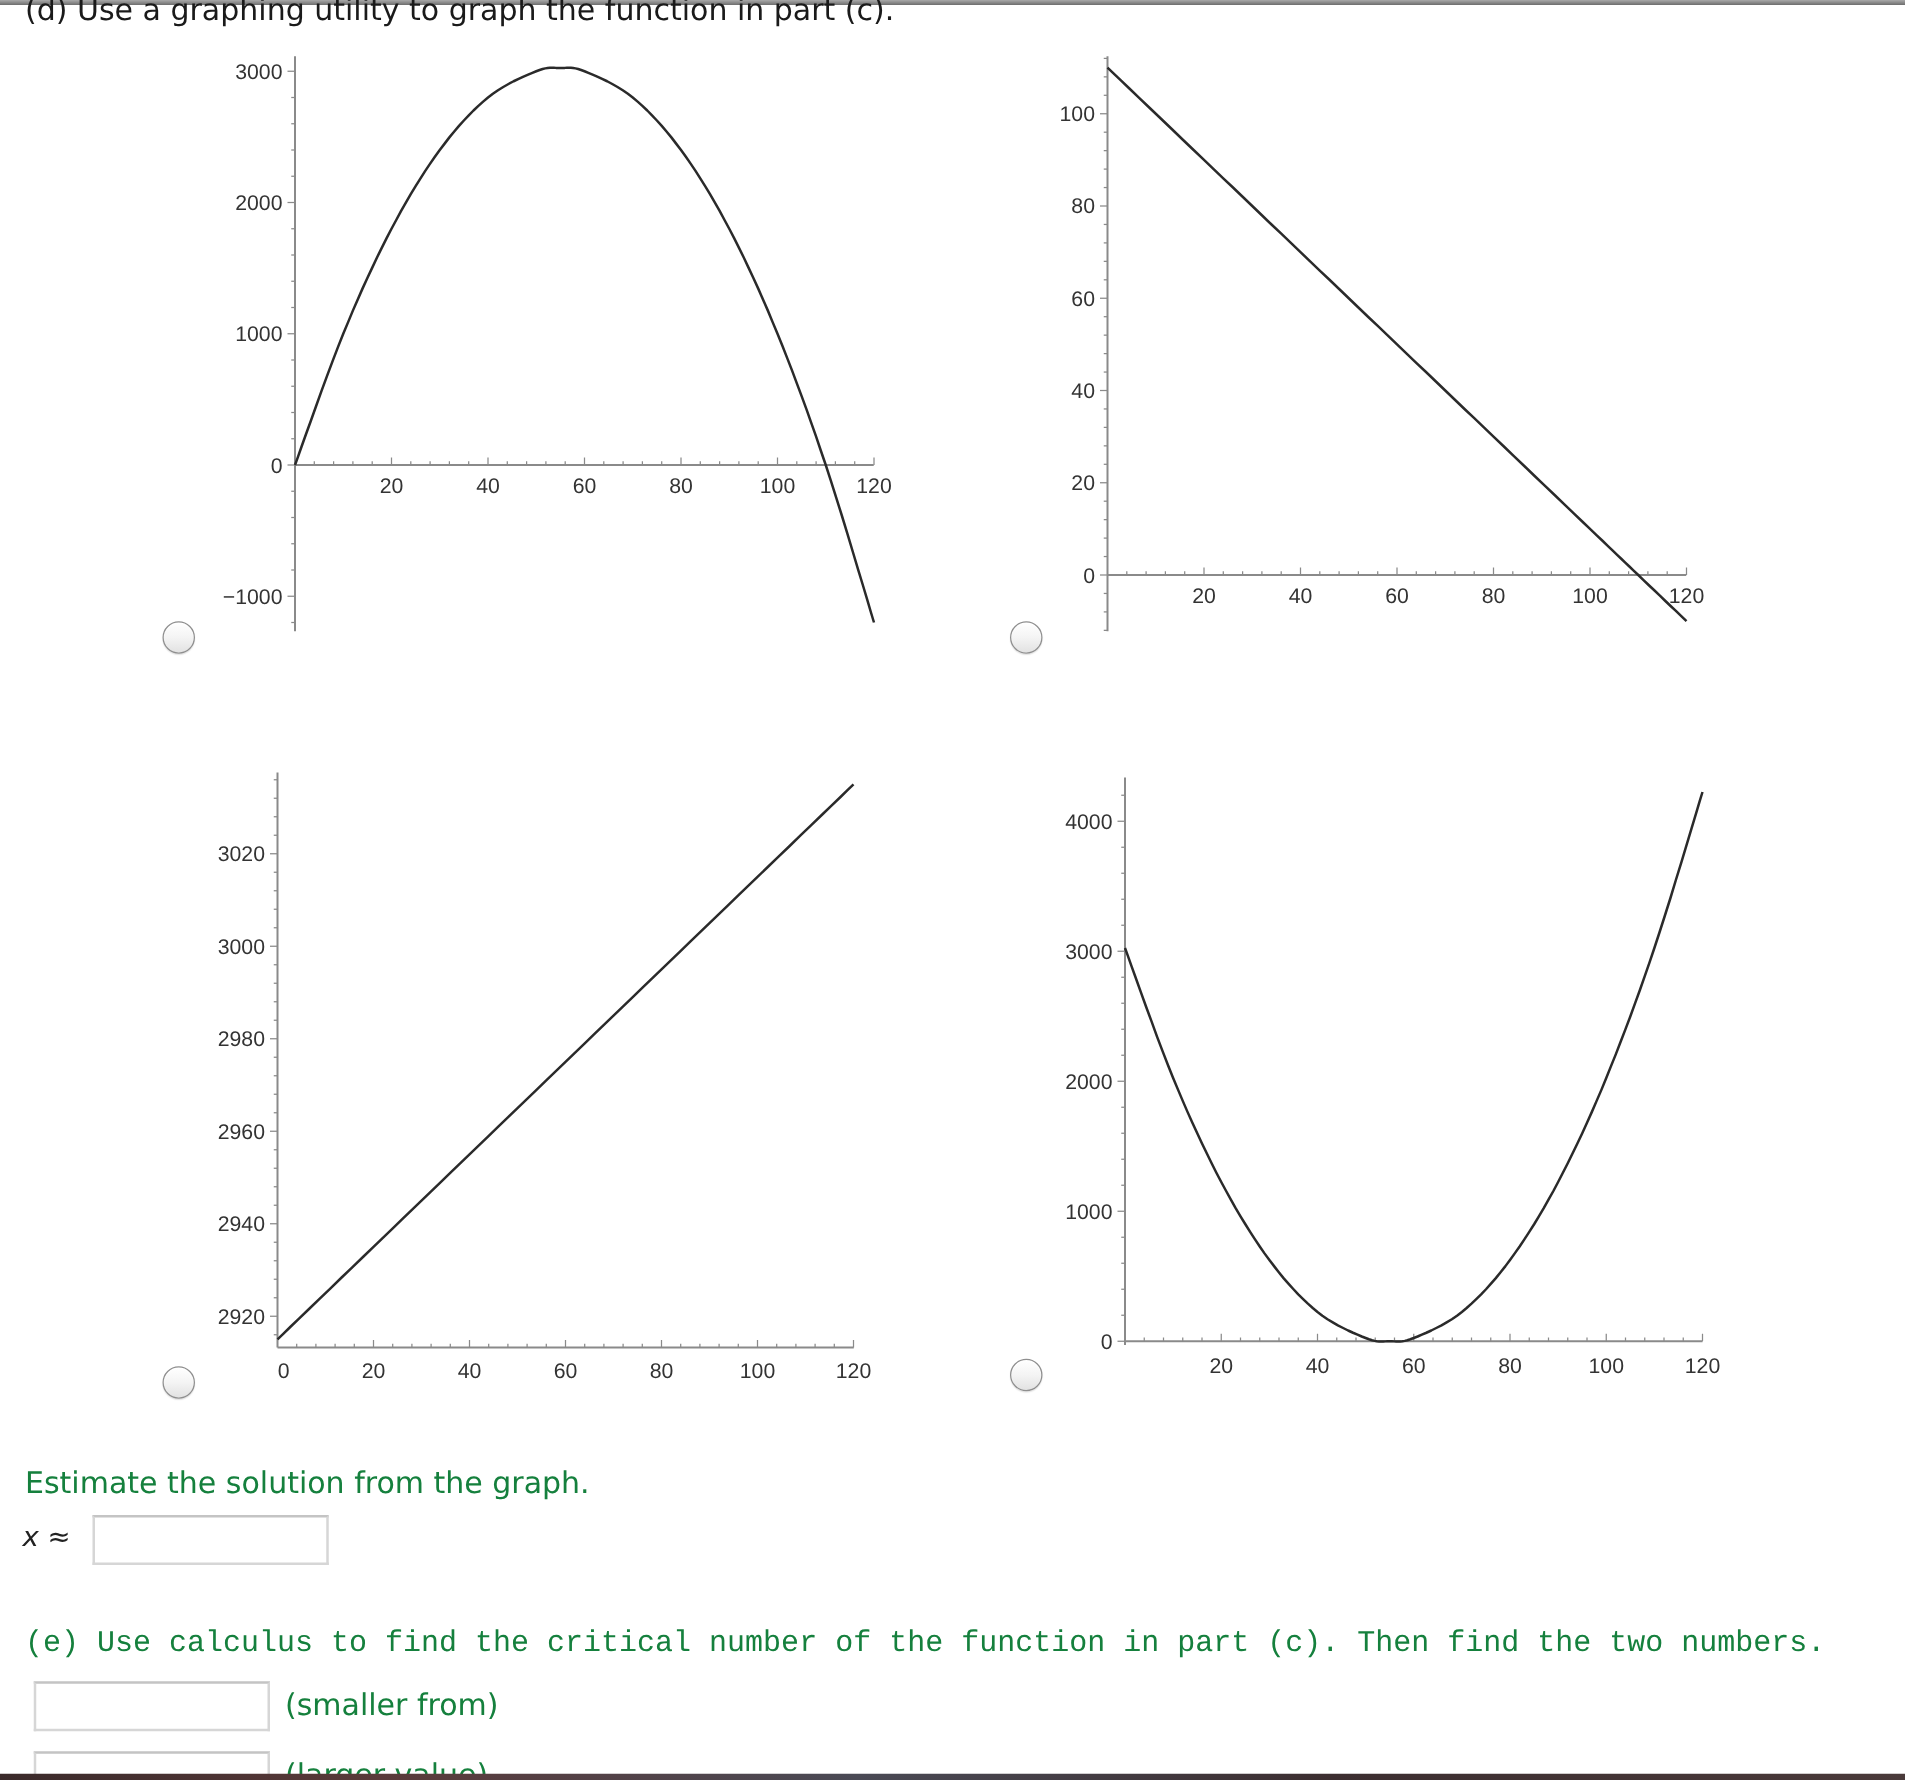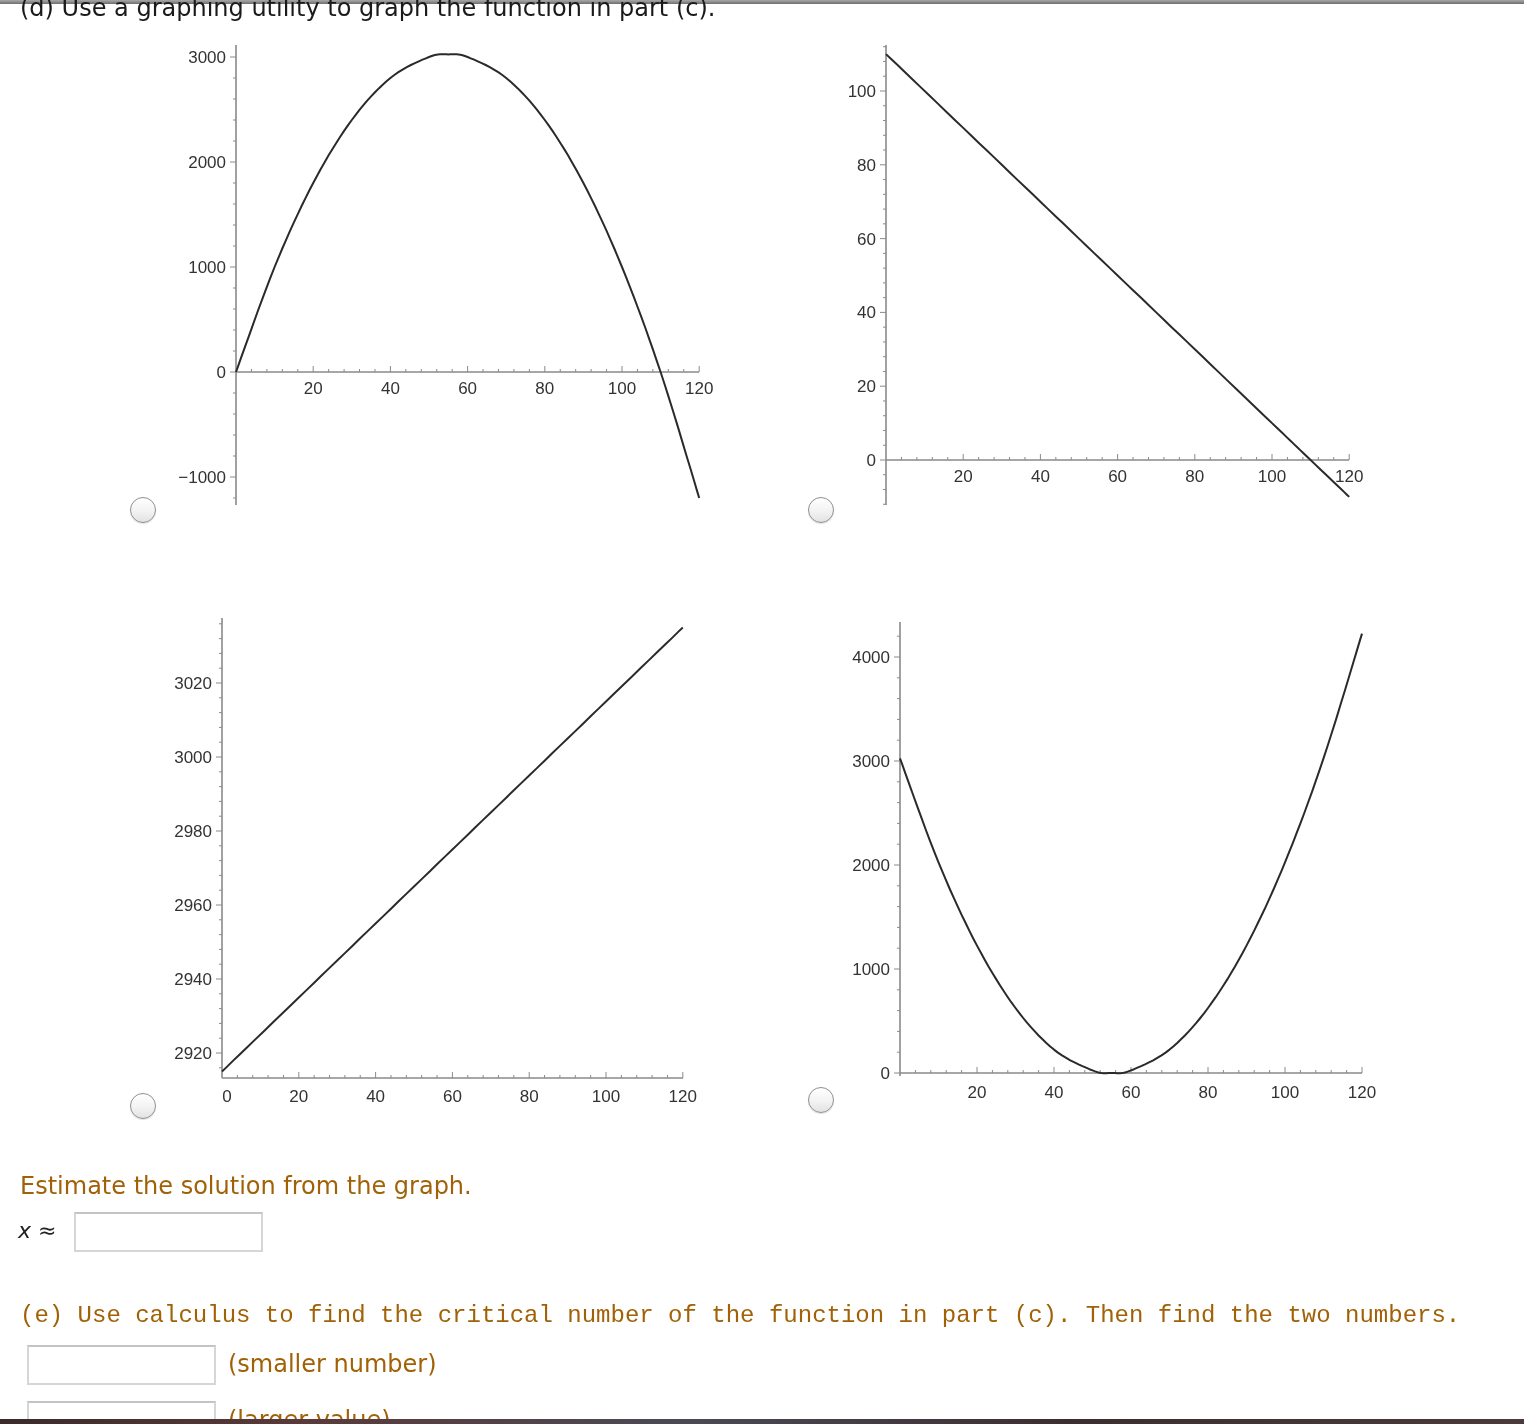--- a/index.html
+++ b/index.html
@@ -17,21 +17,21 @@
   }
   svg.plot { position: absolute; left: 0; top: 0; }
   .tick-label { font-family: "Liberation Sans", sans-serif; font-size: 17px; fill: #333; }
   .radio {
     position: absolute; width: 24px; height: 24px; border-radius: 50%;
     border: 1px solid #8f8f8f;
     background: linear-gradient(#ffffff 0%, #f4f4f4 50%, #e2e2e2 100%);
     box-shadow: inset 0 1px 1px rgba(255,255,255,0.9), 0 1px 1px rgba(0,0,0,0.12);
     cursor: pointer;
   }
-  .text { position: absolute; font-size: 24px; color: #a16207; white-space: nowrap; }
+  .text { position: absolute; font-size: 24px; color: #15803d; white-space: nowrap; }
   .input {
     position: absolute; box-sizing: border-box; border: 2px solid #d6d6d6;
     border-top-color: #c4c4c4; background: #fff; height: 40px;
     font-size: 20px; padding: 4px 8px; font-family: "DejaVu Sans", sans-serif;
   }
   .xapprox { position: absolute; left: 18px; top: 1218px; font-size: 22px; }
   .xapprox i { font-family: "DejaVu Sans", sans-serif; }
   .bottombar {
     position: absolute; left: 0; top: 1419px; width: 1524px; height: 5px;
     background: linear-gradient(90deg, #3a2a2a, #5a3a3a 20%, #4a4a55 45%, #3c2e30 70%, #4a3a3a);
@@ -346,17 +346,17 @@
 <div class="radio" style="left:808px; top:497px;"></div>
 <div class="radio" style="left:130px; top:1093px;"></div>
 <div class="radio" style="left:808px; top:1087px;"></div>
 
 <div class="text" style="left:20px; top:1172px;">Estimate the solution from the graph.</div>
 <div class="xapprox"><i>x</i> <span>≈</span></div>
 <input class="input" style="left: 74px; top: 1212px; width: 189px;" type="text" value="">
 
 <div class="text" style="left:20px; top:1302px;font-family:Liberation Mono, monospace;">(e) Use calculus to find the critical number of the function in part (c). Then find the two numbers.</div>
 <input class="input" style="left: 27px; top: 1345px; width: 189px;" type="text" value="">
-<div class="text" style="left:228px; top:1350px;">(smaller number)</div>
+<div class="text" style="left:228px; top:1350px;">(smaller from)</div>
 <input class="input" style="left: 27px; top: 1401px; width: 189px;" type="text" value="">
 <div class="text" style="left:228px; top:1406px;">(larger value)</div>
 
 <div class="bottombar"></div>
 
 </body></html>

